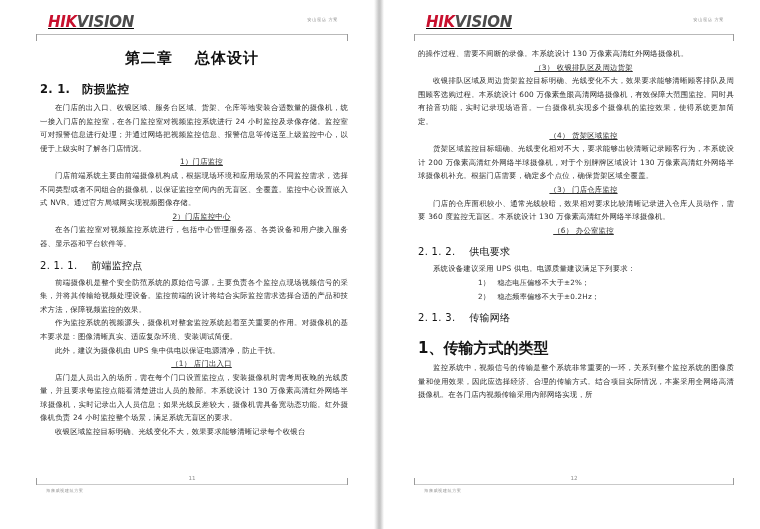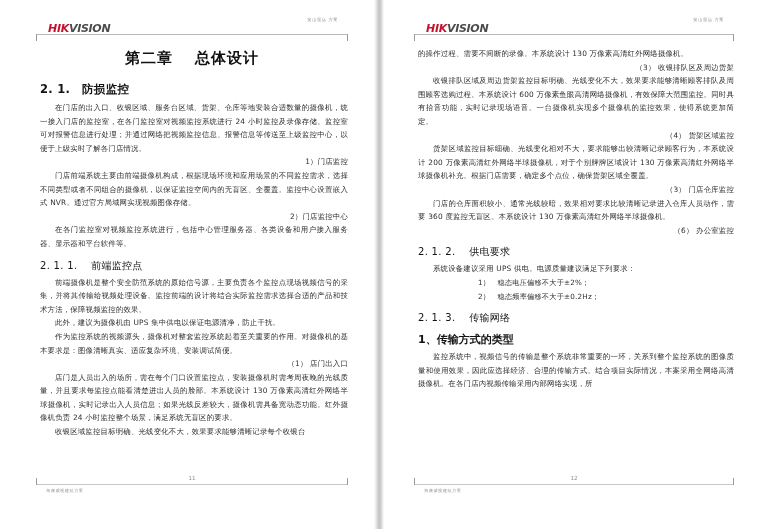--- a/index.html
+++ b/index.html
@@ -102,26 +102,27 @@
 
   
   .hdr {
     position: relative;
     height: 22px;
     border-bottom: 1px solid #b9b9b9;
   }
   .logo {
     position: absolute;
     left: 12px;
-    top: 10px;
+    top: 1px;
     font-style: italic;
     font-weight: bold;
-    font-size: 11px;
+    font-size: 15px;
     letter-spacing: -0.3px;
     white-space: nowrap;
+    text-decoration: underline;
   }
   .logo .hik { color: #c8102e; }
   .logo .vis { color: #4c4c4c; }
   .hdr-right {
     position: absolute;
     right: 10px;
     top: 5px;
     font-size: 4.2px;
     color: #8c8c8c;
     letter-spacing: .6px;
@@ -163,43 +164,44 @@
     letter-spacing: .3px;
   }
   h3.subsec {
     font-size: 10px;
     font-weight: normal;
     margin: 8px 0 3px 4px;
     color: #141414;
     letter-spacing: .3px;
   }
   h4.listhead {
-    font-size: 11px;
+    font-size: 15px;
     font-weight: bold;
-    margin: 7px 0 3px 4px;
+    margin: 14px 0 3px 4px;
     color: #141414;
   }
 
   p.para {
     font-size: 7.4px;
     line-height: 13.6px;
     margin: 0 0 0 4px;
     text-indent: 15px;
     text-align: justify;
     color: #2e2e2e;
     letter-spacing: .2px;
   }
   p.item {
     font-size: 7.4px;
     line-height: 13.6px;
     margin: 0 0 0 4px;
     text-indent: 15px;
-    text-align: right;
+    text-align: center;
     color: #2e2e2e;
     letter-spacing: .2px;
+    text-decoration: underline;
   }
   p.numitem {
     font-size: 7.2px;
     line-height: 13.6px;
     margin: 0 0 0 4px;
     padding-left: 76px;
     text-indent: -16px;
     color: #2e2e2e;
     letter-spacing: .2px;
   }
@@ -268,22 +270,22 @@
         <div class="chap-title">第二章　 总体设计</div>
 
         <h2 class="sec">2. 1.　防损监控</h2>
         <p class="para">在门店的出入口、收银区域、服务台区域、货架、仓库等地安装合适数量的摄像机，统一接入门店的监控室，在各门监控室对视频监控系统进行 24 小时监控及录像存储。监控室可对报警信息进行处理；并通过网络把视频监控信息、报警信息等传送至上级监控中心，以便于上级实时了解各门店情况。</p>
         <p class="item">1）门店监控</p>
         <p class="para">门店前端系统主要由前端摄像机构成，根据现场环境和应用场景的不同监控需求，选择不同类型或者不同组合的摄像机，以保证监控空间内的无盲区、全覆盖。监控中心设置嵌入式 NVR。通过官方局域网实现视频图像存储。</p>
         <p class="item">2）门店监控中心</p>
         <p class="para">在各门监控室对视频监控系统进行，包括中心管理服务器、各类设备和用户接入服务器、显示器和平台软件等。</p>
         <h3 class="subsec">2. 1. 1.　 前端监控点</h3>
         <p class="para">前端摄像机是整个安全防范系统的原始信号源，主要负责各个监控点现场视频信号的采集，并将其传输给视频处理设备。监控前端的设计将结合实际监控需求选择合适的产品和技术方法，保障视频监控的效果。</p>
+        <p class="para">作为监控系统的视频源头，摄像机对整套监控系统起着至关重要的作用。对摄像机的基本要求是：图像清晰真实、适应复杂环境、安装调试简便。</p>
         <p class="para">此外，建议为摄像机由 UPS 集中供电以保证电源清净，防止干扰。</p>
-        <p class="para">作为监控系统的视频源头，摄像机对整套监控系统起着至关重要的作用。对摄像机的基本要求是：图像清晰真实、适应复杂环境、安装调试简便。</p>
         <p class="item">（1） 店门出入口</p>
         <p class="para">店门是人员出入的场所，需在每个门口设置监控点，安装摄像机时需考周夜晚的光线质量，并且要求每监控点能看清楚进出人员的脸部。本系统设计 130 万像素高清红外网络半球摄像机，实时记录出入人员信息；如果光线反差较大，摄像机需具备宽动态功能。红外摄像机负责 24 小时监控整个场景，满足系统无盲区的要求。</p>
         <p class="para">收银区域监控目标明确、光线变化不大，效果要求能够清晰记录每个收银台</p>
       </div>
 
       <div class="ftr">
         <span class="tickb bl"></span>
         <span class="tickb br"></span>
         <div class="ftr-page">11</div>
         <div class="ftr-left">海康威视建筑方案</div>

